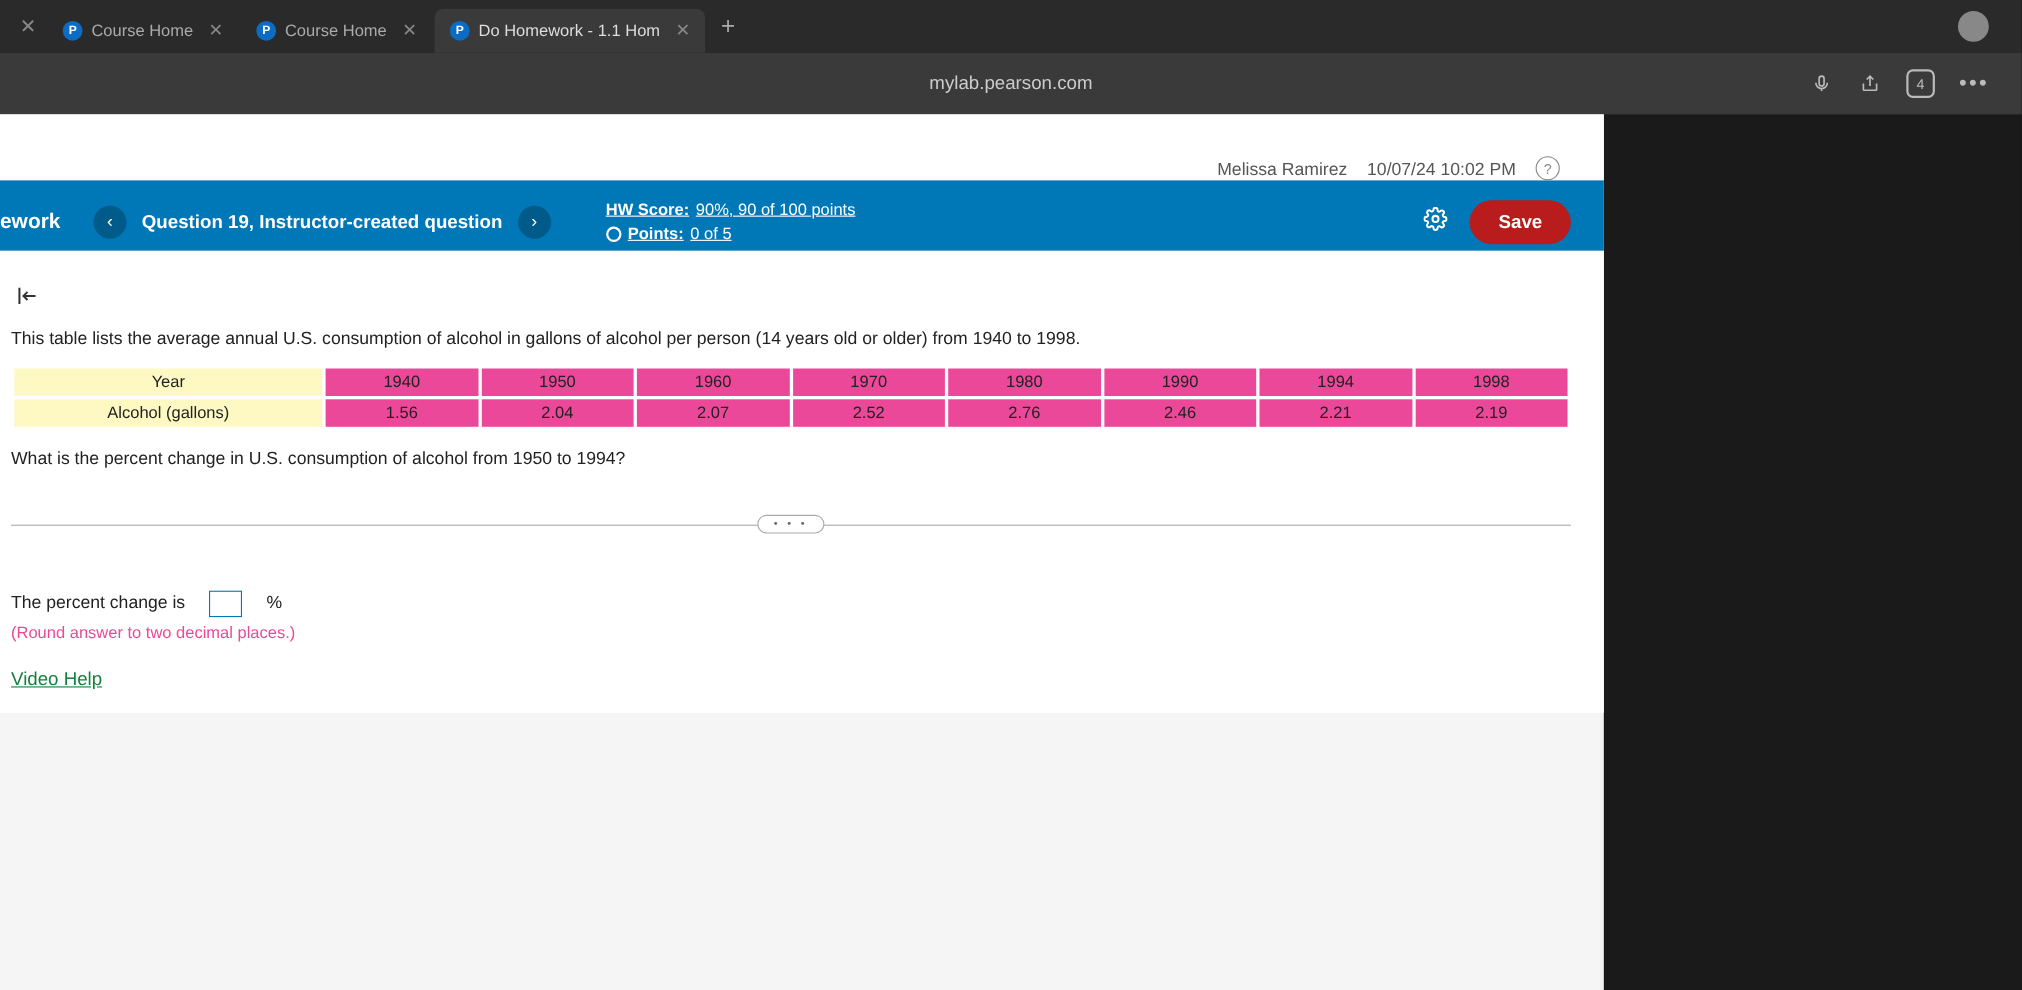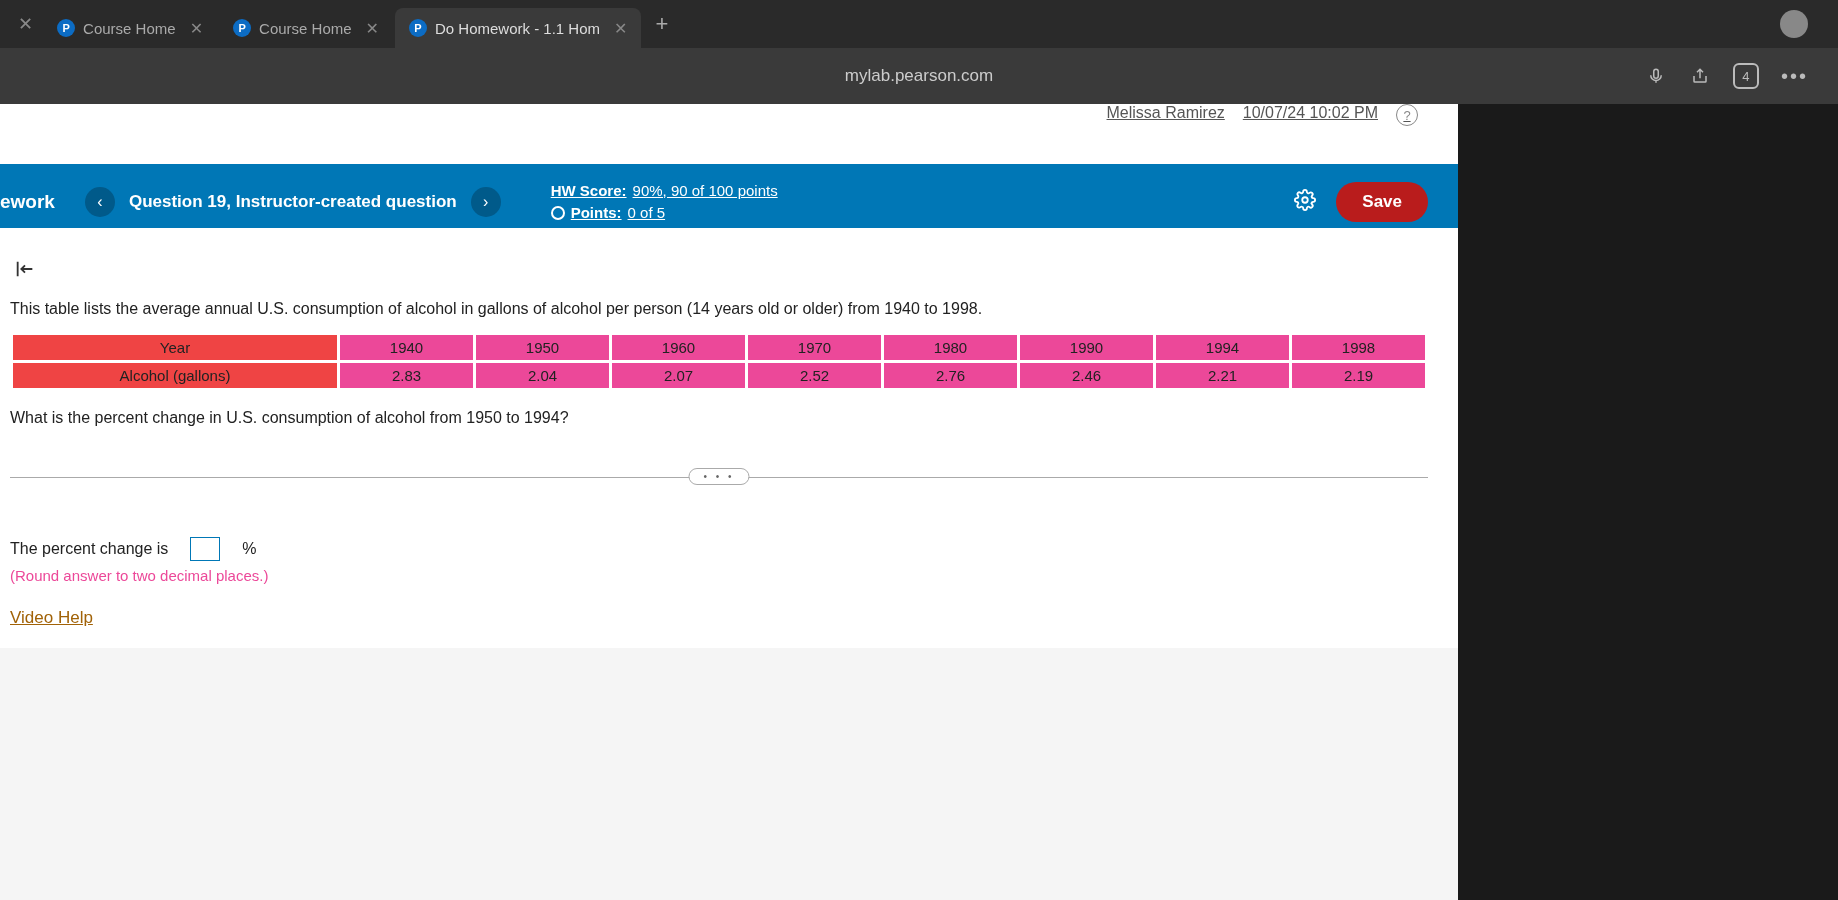--- a/index.html
+++ b/index.html
@@ -17,52 +17,52 @@
 
 .address-bar { background: #3a3a3a; height: 56px; display: flex; align-items: center; justify-content: center; position: relative; }
 .url { color: #ccc; font-size: 17px; }
 .addr-icons { position: absolute; right: 30px; display: flex; gap: 22px; align-items: center; color: #bbb; }
 .addr-icon { width: 22px; height: 22px; display: flex; align-items: center; justify-content: center; }
 .tab-count { border: 2px solid #bbb; border-radius: 6px; width: 26px; height: 26px; display: flex; align-items: center; justify-content: center; font-size: 13px; }
 .dots { font-size: 20px; letter-spacing: 2px; }
 
 
 .page { background: #f5f5f5; height: calc(900px - 104px); }
-.page-header { background: #fff; height: 60px; display: flex; align-items: flex-start; justify-content: flex-end; padding: 0 40px; gap: 18px; color: #555; font-size: 16px; text-decoration: underline; }
+.page-header { background: #fff; height: 60px; display: flex; align-items: flex-end; justify-content: flex-end; padding: 0 40px; gap: 18px; color: #555; font-size: 16px; }
 .help-icon { width: 22px; height: 22px; border: 1.5px solid #888; border-radius: 50%; display: flex; align-items: center; justify-content: center; font-size: 13px; color: #888; }
 
 .blue-bar { background: #0077b6; height: 64px; display: flex; align-items: center; color: #fff; padding: 12px 30px 0 0; }
 .hw-label { font-size: 19px; font-weight: 600; padding: 0 30px 0 0; }
 .nav-btn { width: 30px; height: 30px; background: #005a8a; border-radius: 50%; display: flex; align-items: center; justify-content: center; font-size: 16px; cursor: pointer; color:#fff; }
 .q-title { font-size: 17px; font-weight: 600; margin: 0 14px; }
 .scores { margin-left: 50px; font-size: 15px; line-height: 1.5; }
 .scores .row { display: flex; align-items: center; gap: 6px; text-decoration: underline; }
 .circle-o { width: 14px; height: 14px; border: 2px solid #fff; border-radius: 50%; display: inline-block; }
 .gear { margin-left: auto; font-size: 20px; cursor: pointer; }
 .save-btn { background: #b91c1c; color: #fff; padding: 10px 26px; border-radius: 22px; font-size: 17px; font-weight: 600; margin-left: 20px; cursor: pointer; }
 
 .content { display: flex; background: #fff; flex-direction: column; }
 .collapse-btn { width: 50px; padding-top: 30px; display: flex; justify-content: center; font-size: 22px; color: #333; cursor: pointer; }
 .main { flex: 1; padding: 20px 30px 20px 10px; color: #222; }
 .intro { font-size: 16px; margin-bottom: 14px; }
 
 .data-table { border-collapse: separate; border-spacing: 3px 3px; width: 100%; font-size: 15px; margin-bottom: 18px; }
 .data-table td { padding: 4px 10px; text-align: center; }
-.row-head { background: #ef4444; text-align: center; padding-right: 8px; width: 324px; }
+.row-head { background: #fef9c3; text-align: center; padding-right: 8px; width: 280px; }
 .data-cell { background: #ec4899; }
 
 .question { font-size: 16px; margin-bottom: 50px; }
 .divider-wrap { position: relative; height: 20px; margin-bottom: 40px; }
 .divider { border-top: 1px solid #aaa; }
 .divider-handle { position: absolute; left: 50%; top: -9px; transform: translateX(-50%); background: #fff; border: 1px solid #aaa; border-radius: 12px; padding: 2px 14px; font-size: 10px; color: #666; letter-spacing: 3px; }
 
 .answer-line { font-size: 16px; margin-bottom: 6px; display: flex; align-items: center; gap: 22px; }
 .answer-box { width: 30px; height: 24px; border: 1px solid #0077b6; background: #fff; }
 .hint { font-size: 15px; color: #ec4899; margin-bottom: 24px; }
-.video-link { color: #a16207; text-decoration: underline; font-size: 17px; cursor: pointer; }
+.video-link { color: #15803d; text-decoration: underline; font-size: 17px; cursor: pointer; }
 .page-wrap { position: relative; width: 1458px; }
 </style>
 </head>
 <body>
 
 <div class="browser-tabs">
   <span class="tab-close-left">✕</span>
   <div class="tab">
     <span class="tab-icon">P</span>
     <span>Course Home</span>
@@ -152,21 +152,21 @@
           <td class="data-cell">1950</td>
           <td class="data-cell">1960</td>
           <td class="data-cell">1970</td>
           <td class="data-cell">1980</td>
           <td class="data-cell">1990</td>
           <td class="data-cell">1994</td>
           <td class="data-cell">1998</td>
         </tr>
         <tr>
           <td class="row-head">Alcohol (gallons)</td>
-          <td class="data-cell">2.83</td>
+          <td class="data-cell">1.56</td>
           <td class="data-cell">2.04</td>
           <td class="data-cell">2.07</td>
           <td class="data-cell">2.52</td>
           <td class="data-cell">2.76</td>
           <td class="data-cell">2.46</td>
           <td class="data-cell">2.21</td>
           <td class="data-cell">2.19</td>
         </tr>
       </tbody>
           </table>

